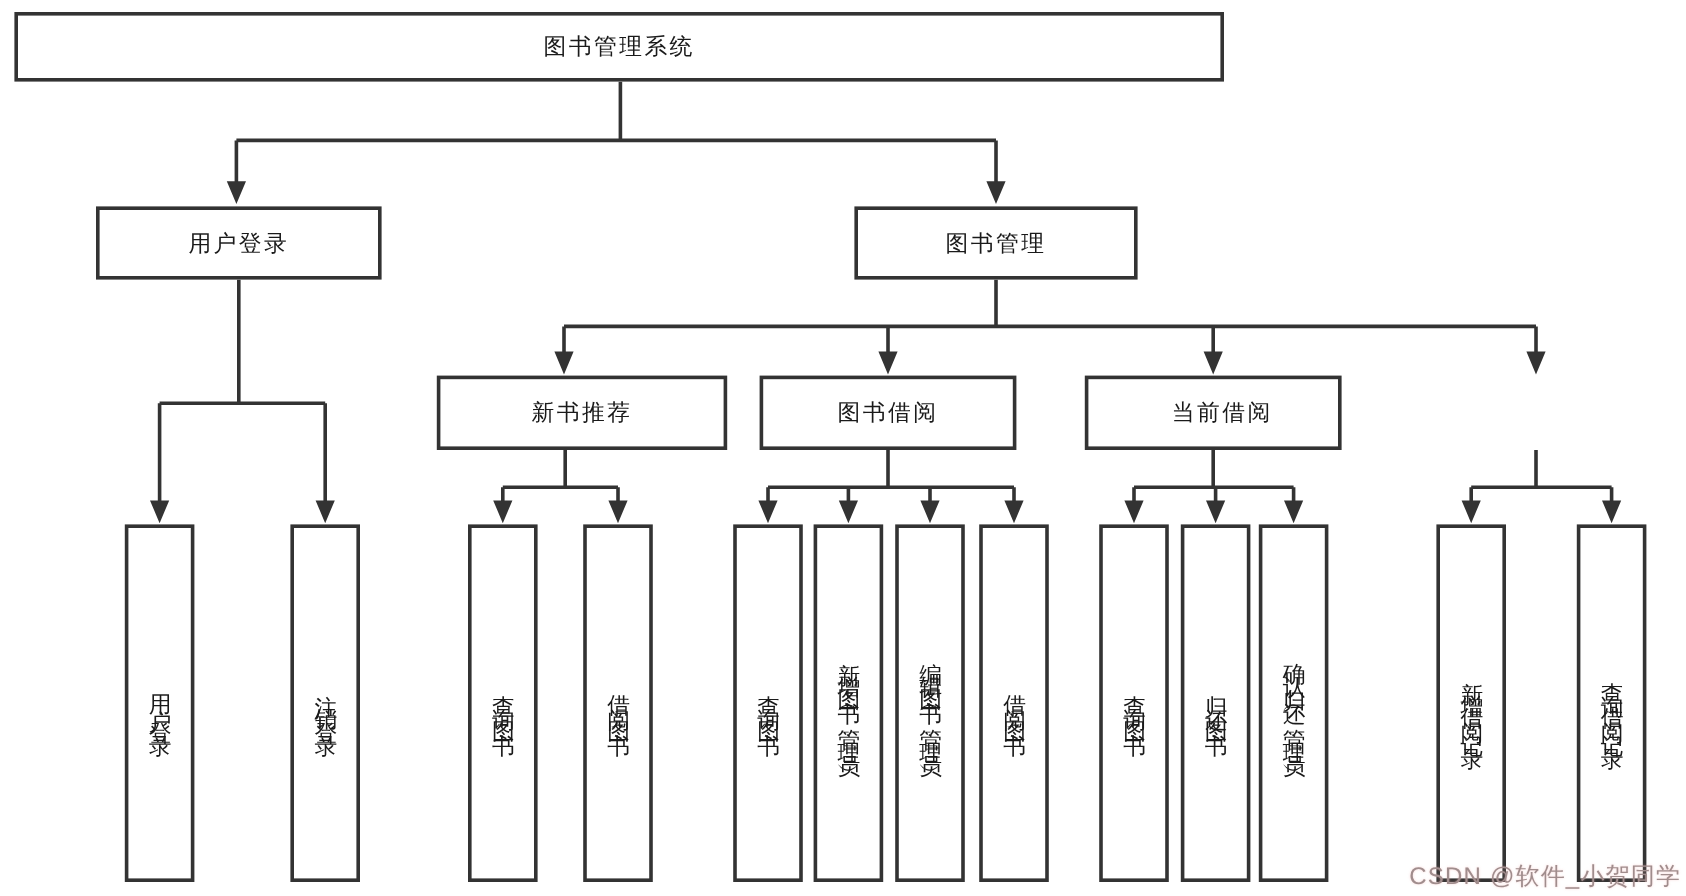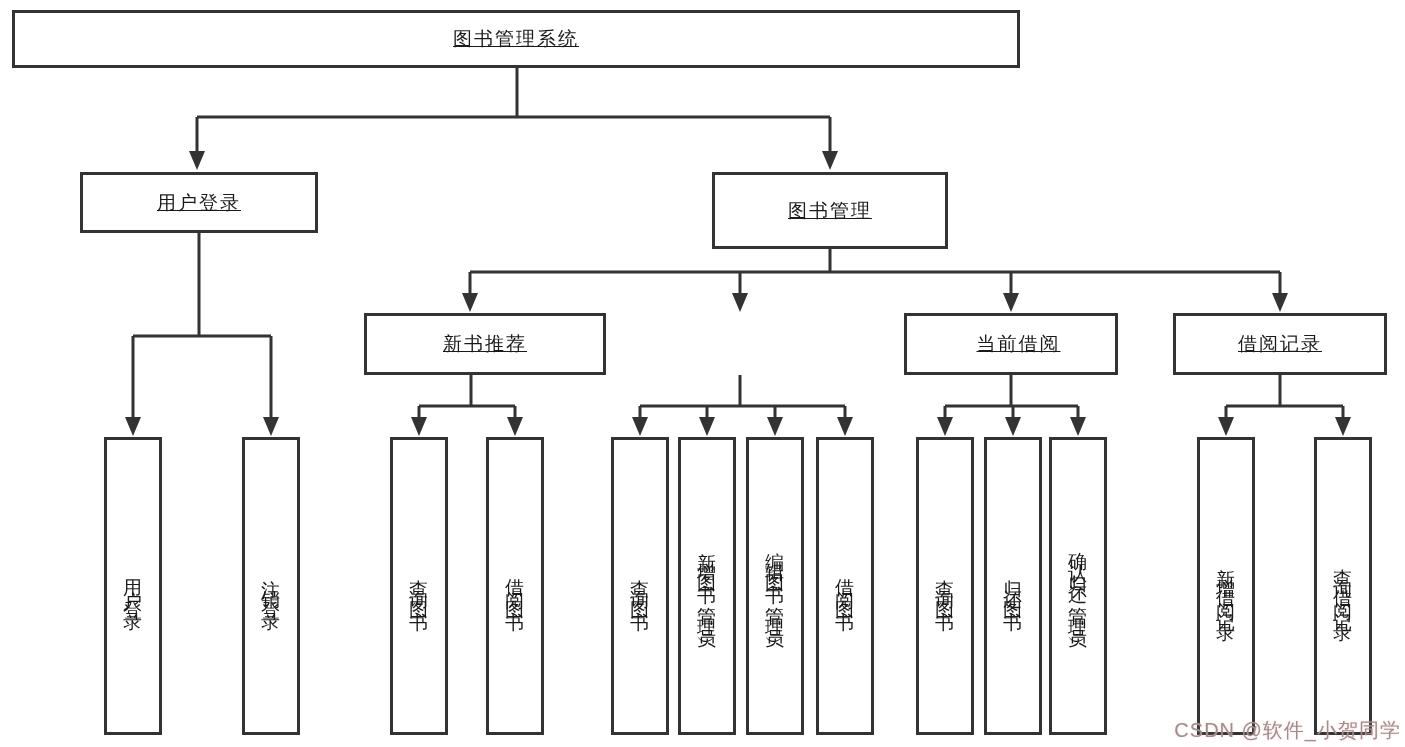--- a/index.html
+++ b/index.html
@@ -26,34 +26,33 @@
     border:3px solid var(--line);
     background:var(--bg);
     display:flex;align-items:center;justify-content:center;
     z-index:1;
   }
   .h-label{
     font-size:19px;
     letter-spacing:2px;
     color:var(--node-text);
     white-space:nowrap;
-    text-decoration:underline;
   }
   .leaf .v-label{
     writing-mode:vertical-rl;
     text-orientation:mixed;
     font-size:19px;
     letter-spacing:11px;
     color:var(--node-text);
     line-height:1;
   }
   
   .n-root{left:12px;top:10px;width:1008px;height:58px;}
   .n-user-login{left:80px;top:172px;width:238px;height:61px;}
-  .n-book-mgmt{left:712px;top:172px;width:236px;height:77px;}
+  .n-book-mgmt{left:712px;top:172px;width:236px;height:61px;}
   .n-g0{left:364px;top:313px;width:242px;height:62px;}
   .n-g1{left:633px;top:313px;width:214px;height:62px;}
   .n-g2{left:904px;top:313px;width:214px;height:62px;padding-left:15px;}
   .n-g3{left:1173px;top:313px;width:214px;height:62px;}
   .leaf{top:437px;width:58px;height:298px;}
   .n-l0{left:104px;}  .n-l1{left:242px;}
   .n-l2{left:390px;}  .n-l3{left:486px;}
   .n-l4{left:611px;}  .n-l5{left:678px;}
   .n-l6{left:746px;}  .n-l7{left:816px;}
   .n-l8{left:916px;}  .n-l9{left:984px;}
@@ -111,25 +110,25 @@
   <div class="box n-user-login">
     <span class="h-label">用户登录</span>
   </div>
   <div class="box n-book-mgmt">
     <span class="h-label">图书管理</span>
   </div>
 
   <div class="box n-g0">
     <span class="h-label">新书推荐</span>
   </div>
+  <div class="box n-g1">
+    <span class="h-label">图书借阅</span>
+  </div>
   <div class="box n-g2">
     <span class="h-label">当前借阅</span>
-  </div>
-  <div class="box n-g3">
-    <span class="h-label">借阅记录</span>
   </div>
 
   <div class="box leaf n-l0">
     <span class="v-label">用户登录</span>
   </div>
   <div class="box leaf n-l1">
     <span class="v-label">注销登录</span>
   </div>
 
   <div class="box leaf n-l2">

